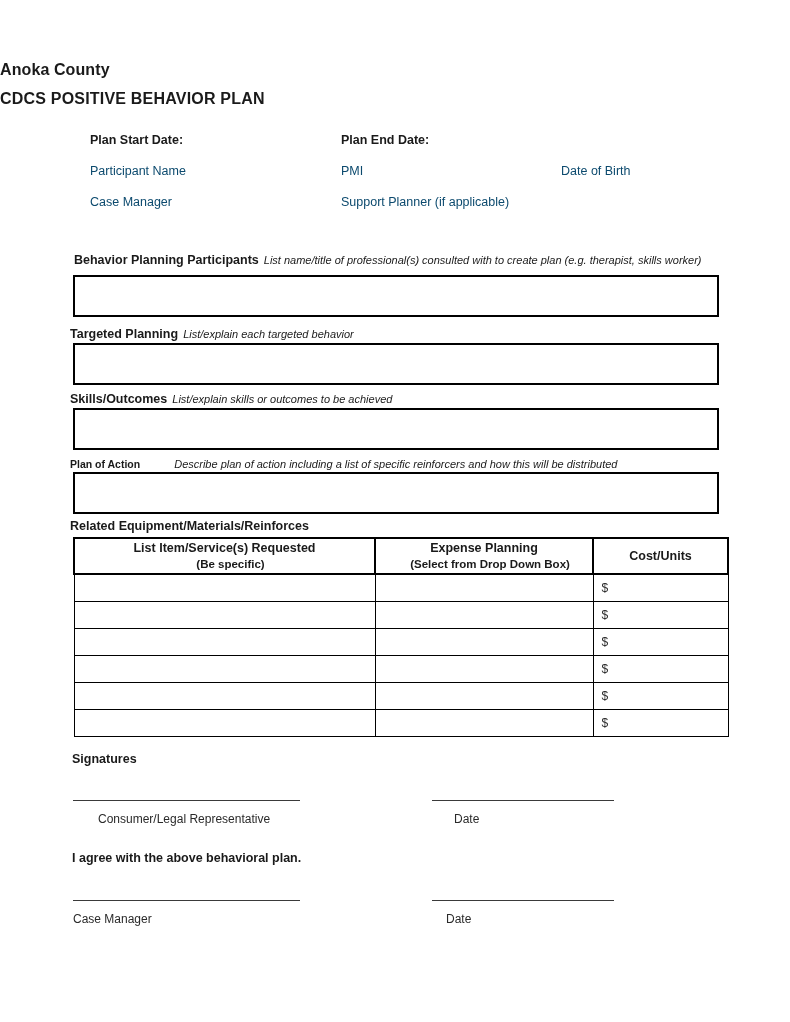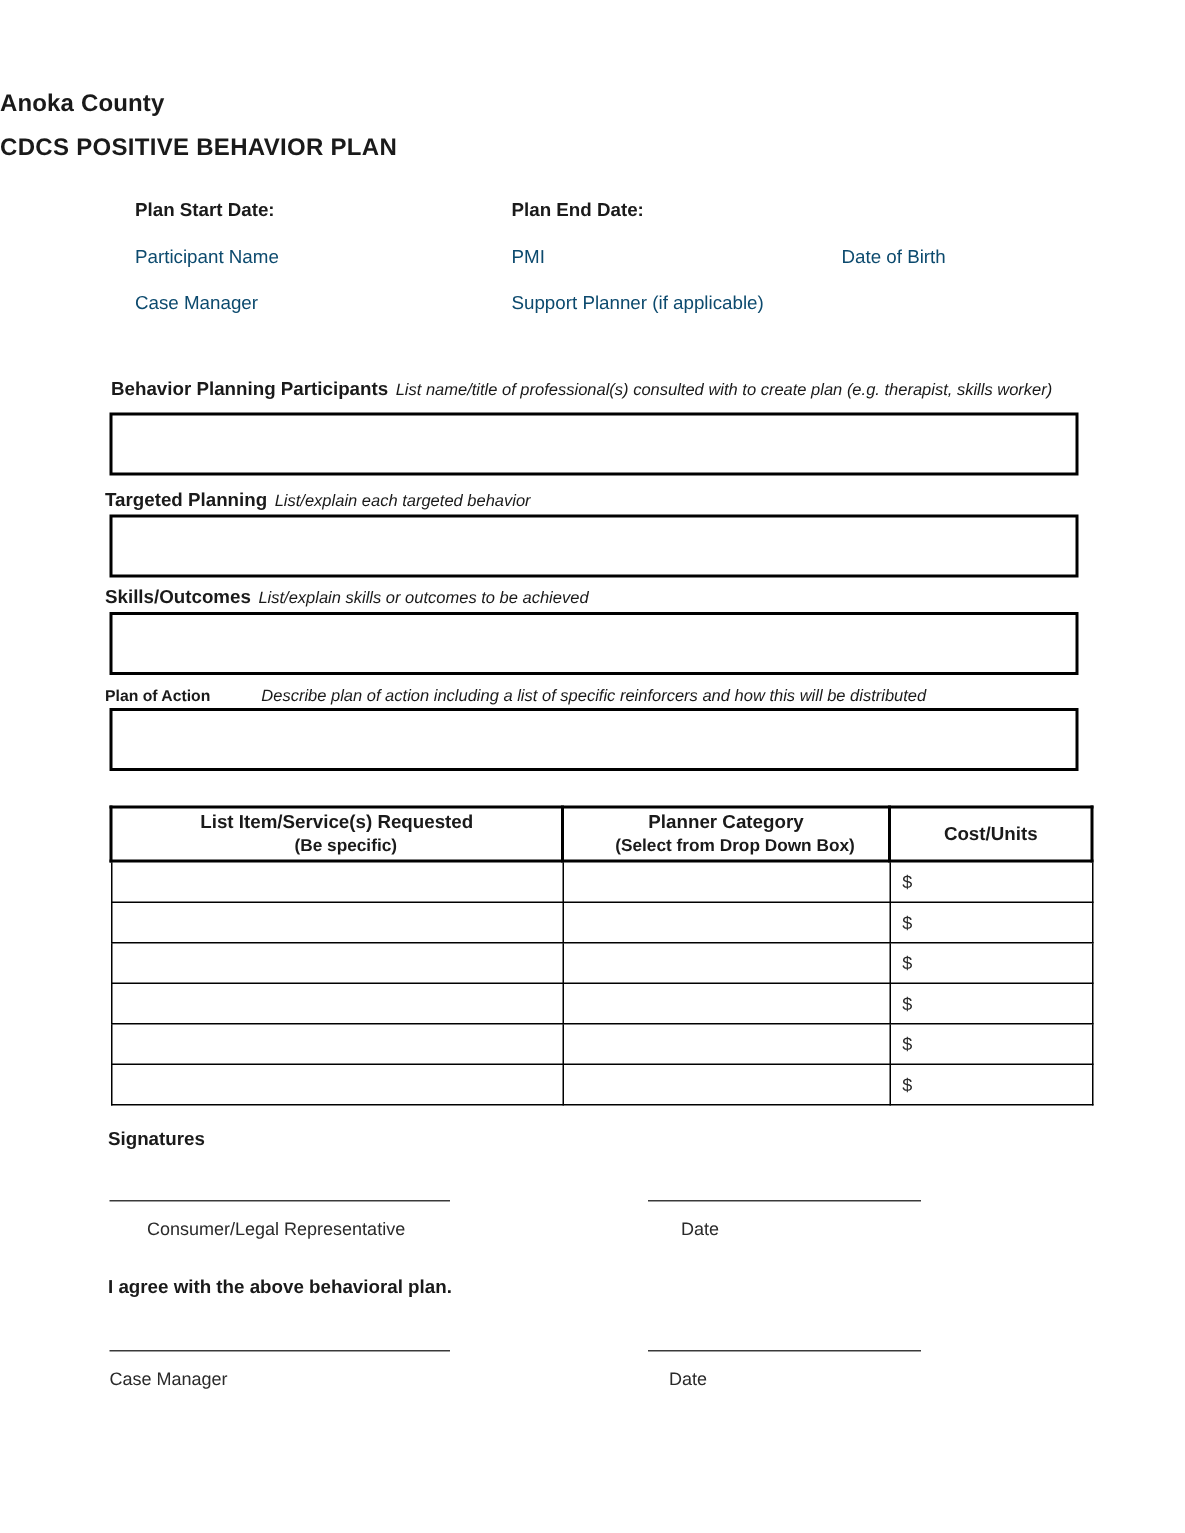--- a/index.html
+++ b/index.html
@@ -260,30 +260,31 @@
     <div class="entry-box" style="top:408px;"></div>
   </div>
 
   <div class="section">
     <div class="sec-label small" style="left:70px; top:455px;">
       <span class="strong">Plan of Action</span><span class="gap-wide"></span><span class="hint">Describe plan of action including a list of specific reinforcers and how this will be distributed</span>
     </div>
     <div class="entry-box" style="top:472px;"></div>
   </div>
 
+  <div class="table-label">Related Equipment/Materials/Reinforces</div>
 
   <table class="equip">
     <thead>
       <tr>
         <th class="col-item">
           <span>List Item/Service(s) Requested</span>
           <span class="sub">(Be specific)</span>
         </th>
         <th class="col-cat">
-          <span>Planner Category</span>
+          <span>Expense Planning</span>
           <span class="sub">(Select from Drop Down Box)</span>
         </th>
         <th class="col-cost">
           <span>Cost/Units</span>
         </th>
       </tr>
     </thead>
     <tbody>
       <tr>
         <td class="col-item"></td>

